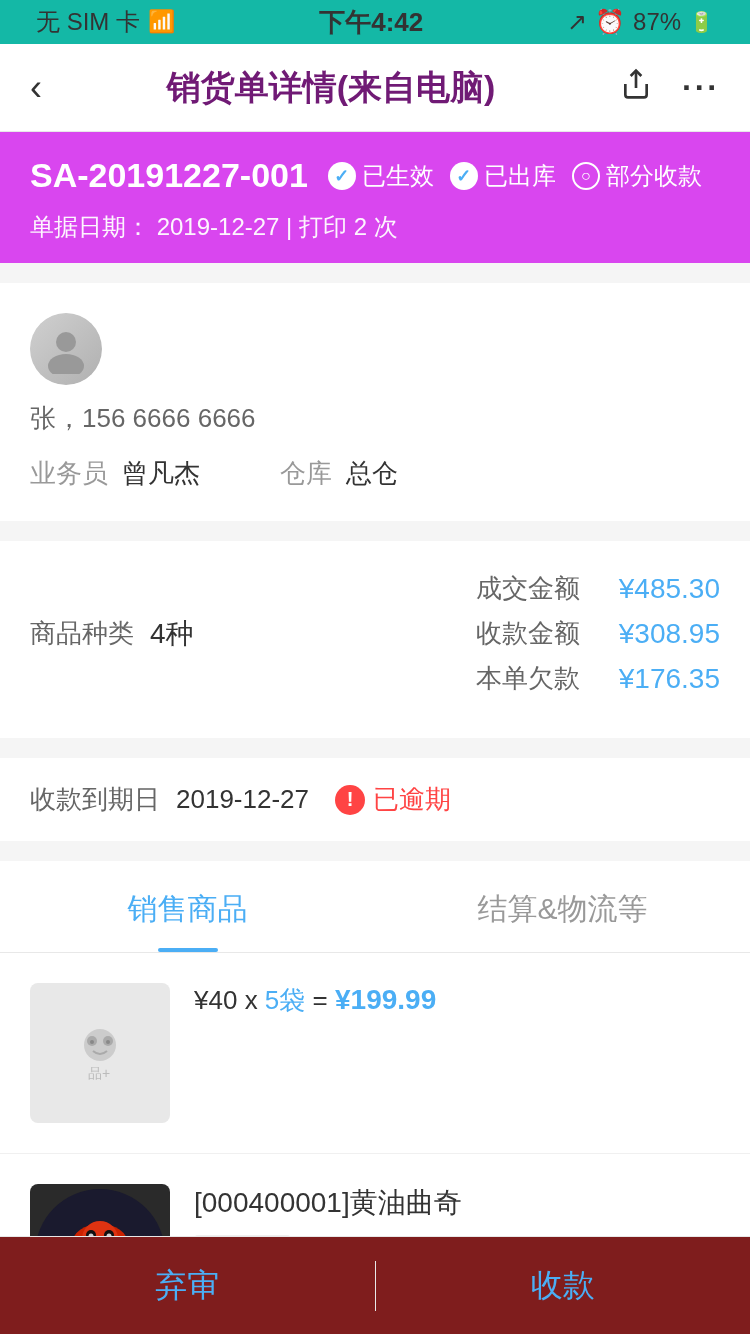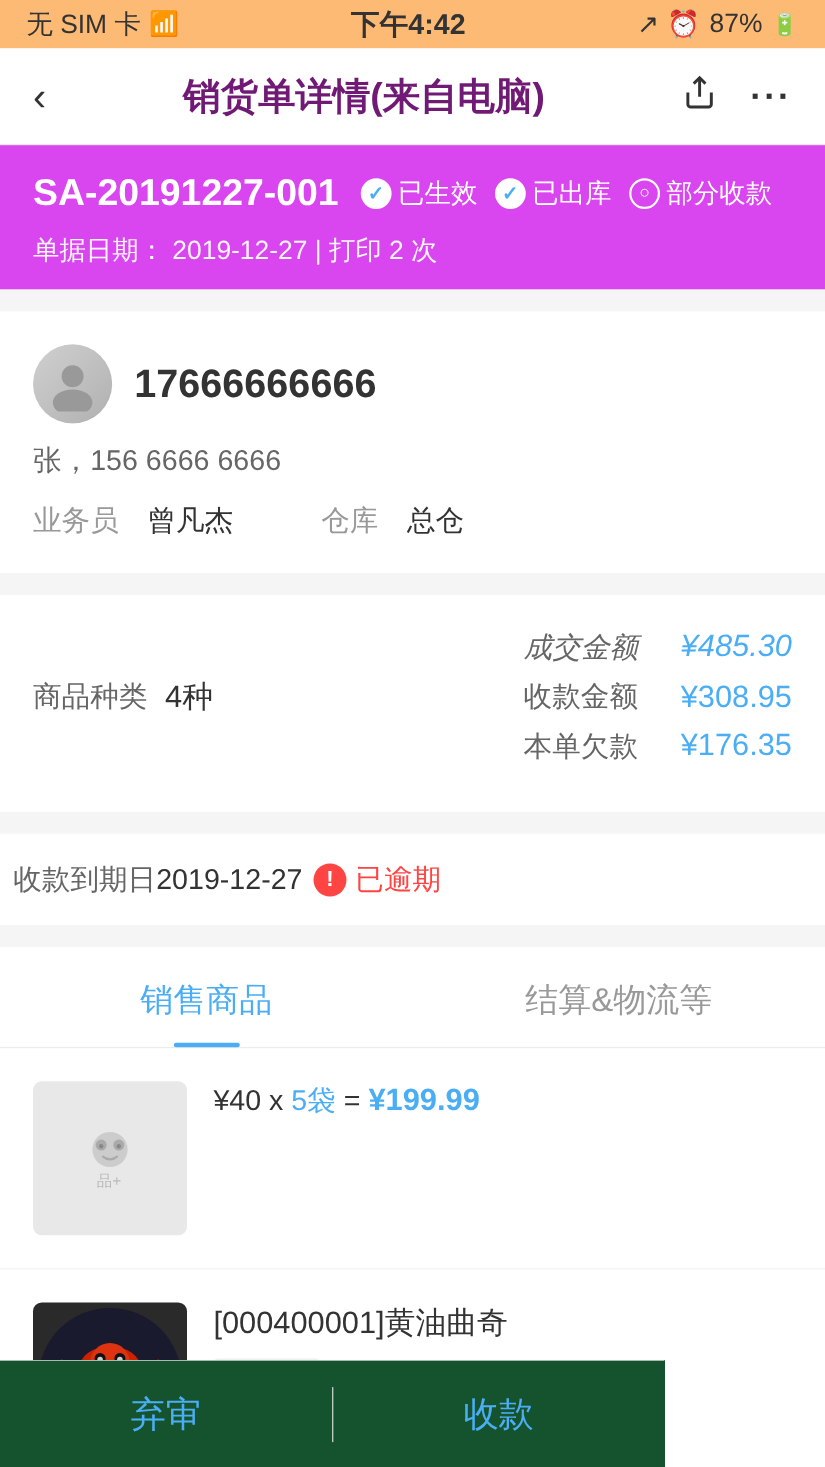--- a/index.html
+++ b/index.html
@@ -10,25 +10,25 @@
       min-height: 1334px;
       background: #f5f5f5;
       font-size: 28px;
       color: #333;
       overflow-x: hidden;
     }
 
     
     .status-bar {
       height: 44px;
-      background: #fdba74;
+      background: #14b8a6;
       display: flex;
       align-items: center;
       justify-content: space-between;
-      padding: 0 24px;
+      padding: 0 36px;
       font-size: 24px;
       font-weight: 500;
       text-align: right;
     }
     .status-left { display: flex; align-items: center; gap: 8px; }
     .status-center { font-size: 26px; font-weight: 600; }
     .status-right { display: flex; align-items: center; gap: 8px; }
     .wifi-icon { font-size: 22px; }
 
     
@@ -138,21 +138,21 @@
       color: #666;
       margin-bottom: 20px;
       margin-top: 12px;
     }
     .customer-meta {
       display: flex;
       gap: 80px;
       font-size: 26px;
       color: #666;
     }
-    .meta-item { display: flex; gap: 26px; align-items: center; }
+    .meta-item { display: flex; gap: 14px; align-items: center; }
     .meta-label { color: #999; }
     .meta-value { color: #333; }
 
     
     .summary-section {
       background: #fff;
       padding: 30px;
       margin-top: 20px;
     }
     .summary-row {
@@ -162,24 +162,25 @@
       margin-bottom: 12px;
     }
     .summary-left { font-size: 26px; color: #666; }
     .summary-count { font-size: 28px; color: #333; font-weight: 500; }
     .amount-label { font-size: 26px; color: #666; }
     .amount-value { font-size: 28px; color: #4BAEF5; font-weight: 500; min-width: 120px; text-align: right; }
 
     
     .due-section {
       background: #fff;
-      padding: 24px 12px;
+      padding: 24px 30px;
       margin-top: 20px;
       display: flex;
       align-items: center;
+      gap: 16px;
     }
     .due-text { font-size: 26px; color: #666; }
     .due-date { font-size: 26px; color: #333; }
     .overdue-badge {
       display: flex;
       align-items: center;
       gap: 8px;
       margin-left: 10px;
     }
     .overdue-icon {
@@ -269,23 +270,23 @@
       color: #333;
     }
     .product-qty { color: #4BAEF5; }
     .product-total { color: #4BAEF5; font-weight: 600; font-size: 28px; }
 
     
     .bottom-toolbar {
       position: fixed;
       bottom: 0;
       left: 0;
-      width: 604px;
+      width: 750px;
       height: 98px;
-      background: #14532d;
+      background: #7f1d1d;
       border-top: 1px solid #e8e8e8;
       display: flex;
       align-items: center;
     }
     .toolbar-btn {
       flex: 1;
       text-align: center;
       font-size: 32px;
       cursor: pointer;
       padding: 20px 0;
@@ -384,21 +385,20 @@
   <div class="customer-section">
     <div class="customer-top">
       <div class="avatar">
         <div class="avatar-inner">
           <svg width="50" height="50" viewBox="0 0 50 50" fill="none">
             <circle cx="25" cy="18" r="10" fill="#999"></circle>
             <ellipse cx="25" cy="42" rx="18" ry="12" fill="#999"></ellipse>
           </svg>
         </div>
       </div>
-      <span class="customer-name">17666666666</span>
     </div>
     <div class="customer-contact">张，156 6666 6666</div>
     <div class="customer-meta">
       <div class="meta-item">
         <span class="meta-label">业务员</span>
         <span class="meta-value">曾凡杰</span>
       </div>
       <div class="meta-item">
         <span class="meta-label">仓库</span>
         <span class="meta-value">总仓</span>
@@ -406,29 +406,29 @@
     </div>
   </div>
 
   <div class="summary-section">
     <div class="summary-row">
       <div style="display:flex; align-items:center; gap:16px;">
         <span class="summary-left">商品种类</span>
         <span class="summary-count">4种</span>
       </div>
       <div class="summary-amounts-col">
-        <div style="display:flex; gap:20px; align-items:flex-start;font-style:italic;">
+        <div style="display:flex; gap:20px; align-items:center;">
           <span class="amount-label">成交金额</span>
           <span class="amount-value">¥485.30</span>
         </div>
         <div style="display:flex; gap:20px; align-items:center;">
           <span class="amount-label">收款金额</span>
           <span class="amount-value">¥308.95</span>
         </div>
-        <div style="display:flex; gap:20px; align-items:flex-start;">
+        <div style="display:flex; gap:20px; align-items:center;">
           <span class="amount-label">本单欠款</span>
           <span class="amount-value">¥176.35</span>
         </div>
       </div>
     </div>
   </div>
 
   <div class="due-section">
     <span class="due-text">收款到期日</span>
     <span class="due-date">2019-12-27</span>

